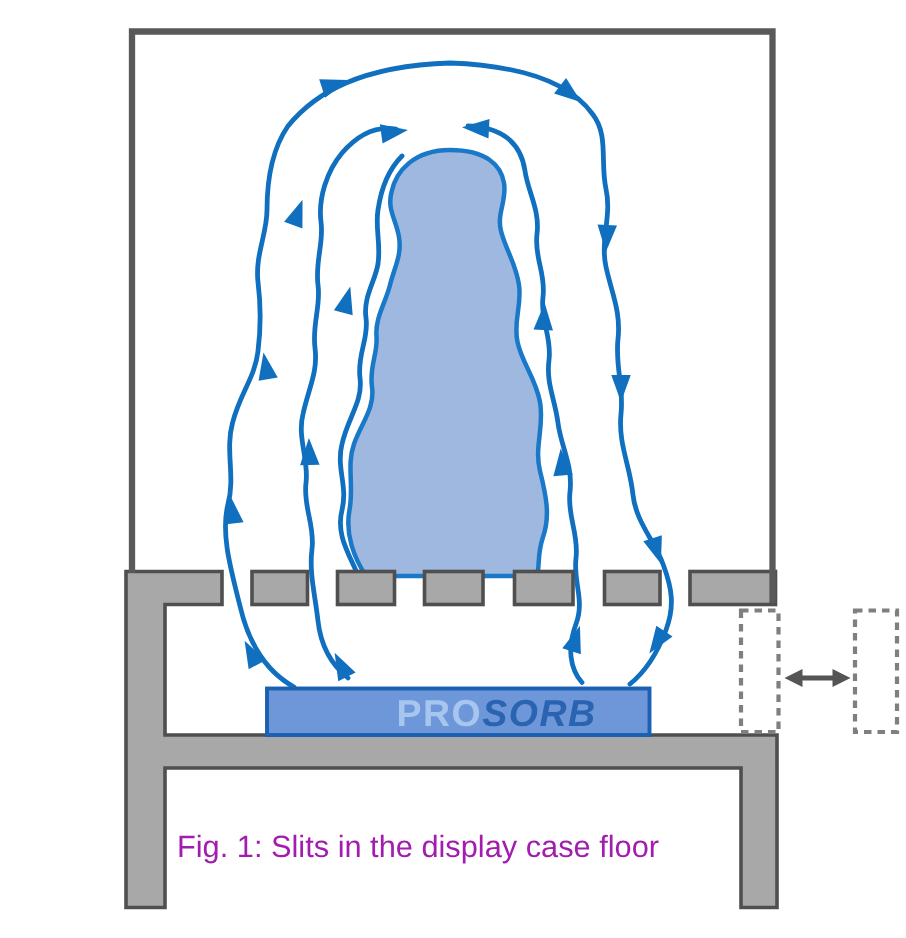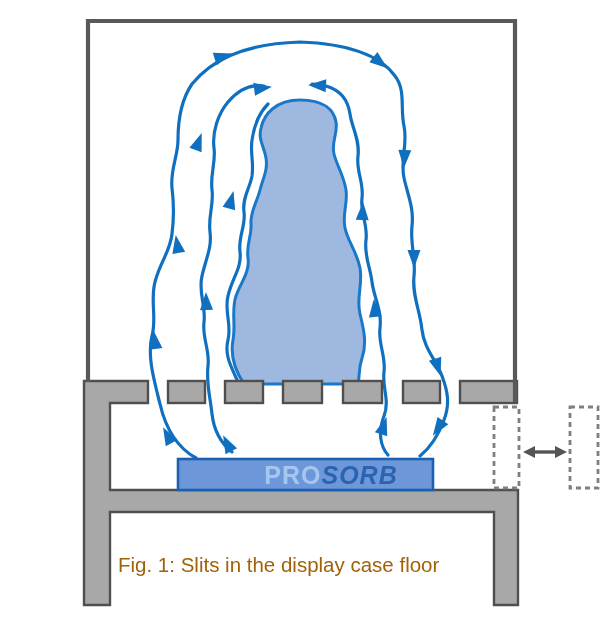--- a/index.html
+++ b/index.html
@@ -17,21 +17,21 @@
   .case-wall{fill:none;stroke:#595959;stroke-width:4.2;}
   .vase{fill:#9fb8e0;stroke:#1a78c8;stroke-width:3;stroke-linejoin:round;}
   .cassette{fill:#6e97d9;stroke:#1c60b2;stroke-width:2.6;}
   .dashed-panel{fill:#ffffff;stroke:#7f7f7f;stroke-width:2.8;stroke-dasharray:5 4;}
   .exch-arrow-line{stroke:#555555;stroke-width:3.4;}
   .exch-arrow-head{fill:#555555;}
   .logo-pro{fill:#a6c6ef;font-weight:700;font-style:normal;letter-spacing:1px;}
   .logo-sorb{fill:#2a63b0;font-weight:800;font-style:italic;letter-spacing:1px;}
   #caption{
     position:absolute;left:118px;top:553px;
-    font-size:20.5px;color:#a16207;white-space:nowrap;
+    font-size:20.5px;color:#a21caf;white-space:nowrap;
   }
 </style>
 </head>
 <body>
 
 <div id="stage">
 
 <svg id="diagram-svg" width="604" height="625" viewBox="0 0 604 625">
 
   <rect x="86" y="19" width="431" height="364" fill="#ffffff"></rect>

